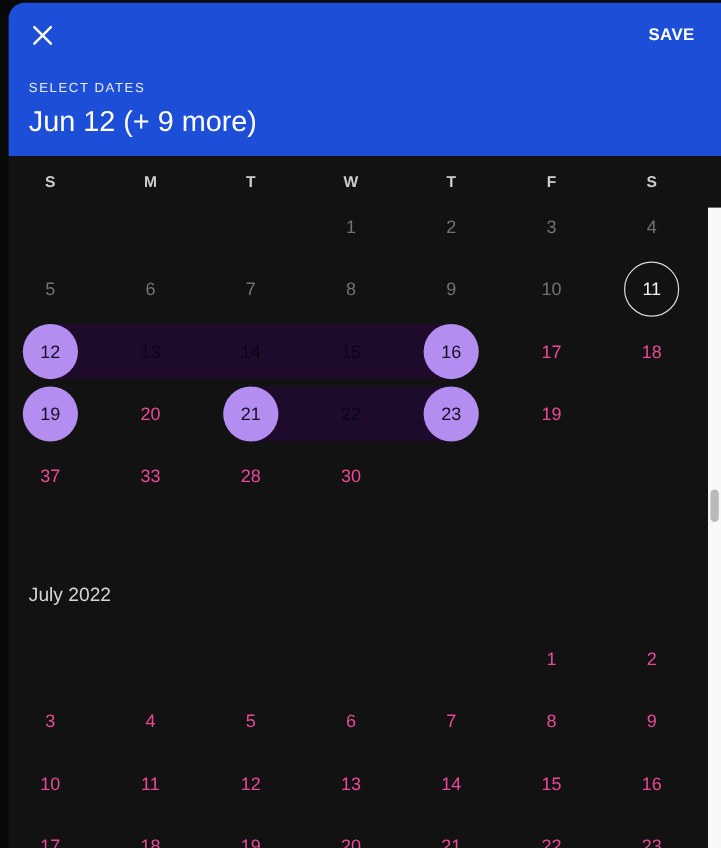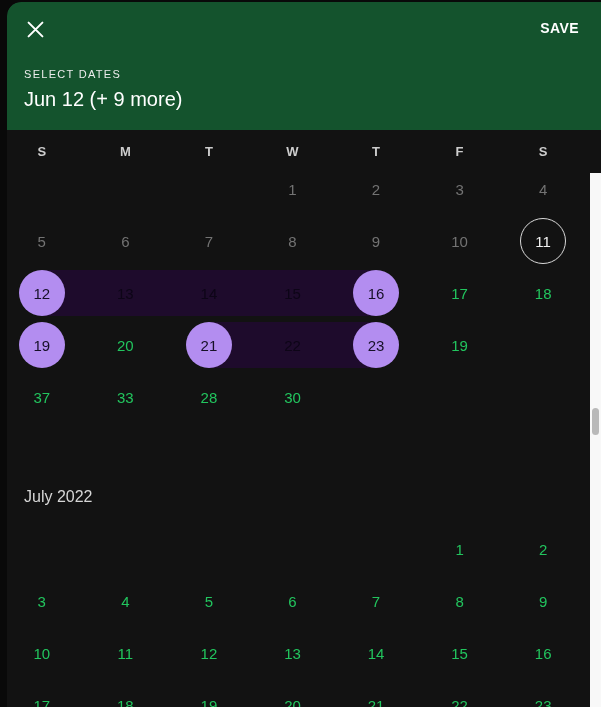--- a/index.html
+++ b/index.html
@@ -5,31 +5,31 @@
   * { margin:0; padding:0; box-sizing:border-box; }
   html,body { width:601px; height:707px; overflow:hidden; background:#090909;
               font-family:"Liberation Sans", sans-serif; }
   .page { position:relative; width:601px; height:707px; background:#090909; }
 
   
   .modal { position:absolute; left:7px; top:2px; width:594px; height:705px;
            background:#121212; border-top-left-radius:14px; overflow:hidden; }
 
   
-  .modal-header { position:relative; height:128px; background:#14532d;
+  .modal-header { position:relative; height:128px; background:#1d4ed8;
                   border-top-left-radius:14px; }
   .close-btn { position:absolute; left:13px; top:12px; width:30px; height:30px;
                background:none; border:none; cursor:pointer; display:flex;
                align-items:center; justify-content:center; }
   .save-btn { position:absolute; right:22px; top:18px; background:none; border:none;
               color:#ffffff; font-family:inherit; font-size:14px; font-weight:700;
               letter-spacing:0.4px; cursor:pointer; }
   .eyebrow { position:absolute; left:17px; top:66px; font-size:11px; font-weight:400;
              letter-spacing:1.3px; color:#ececec; }
-  .title { position:absolute; left:17px; top:86px; font-size:20px; font-weight:400;
+  .title { position:absolute; left:17px; top:86px; font-size:24px; font-weight:400;
            color:#ffffff; }
 
   
   .weekday-row { height:43px; display:flex; align-items:center;
                  width:585px; margin-left:-7px; }
   .weekday-cell { flex:0 0 83.5714px; text-align:center; font-size:13px;
                   font-weight:600; color:#cdcdcd; }
 
   
   .cal-scroll { position:relative; height:534px; overflow:hidden; }
@@ -39,21 +39,21 @@
   .week-row { position:relative; width:585px; margin-left:-7px; height:52px;
               display:flex; }
   .range-band { position:absolute; top:3px; height:46px;
                 background:var(--band-color,#1e0b2c); z-index:0; }
   .day-cell { flex:0 0 83.5714px; height:52px; display:flex; align-items:center;
               justify-content:center; position:relative; z-index:1; cursor:pointer; }
   .day-cell.s-blank { cursor:default; }
   .day-inner { width:46px; height:46px; border-radius:50%; display:flex;
                align-items:center; justify-content:center; font-size:15px; }
   .s-dim .day-inner      { color:#737373; }
-  .s-normal .day-inner   { color:#22c55e;text-align:right; }
+  .s-normal .day-inner   { color:#ec4899;text-align:right; }
   .s-range .day-inner    { color:#0d0517; }
   .s-selected .day-inner { background:var(--accent-color,#b38df0); color:#161027; }
   .s-today .day-inner    { border:1.5px solid #d9d9d9; color:#f1f1f1; }
 
   
   .scroll-track { position:absolute; left:590px; top:173px; width:11px; height:534px;
                   background:#f8f8f8; z-index:5; }
   .scroll-thumb { position:absolute; left:2px; top:235px; width:7px; height:27px;
                   border-radius:4px; background:#b9b9b9; }
 </style>

